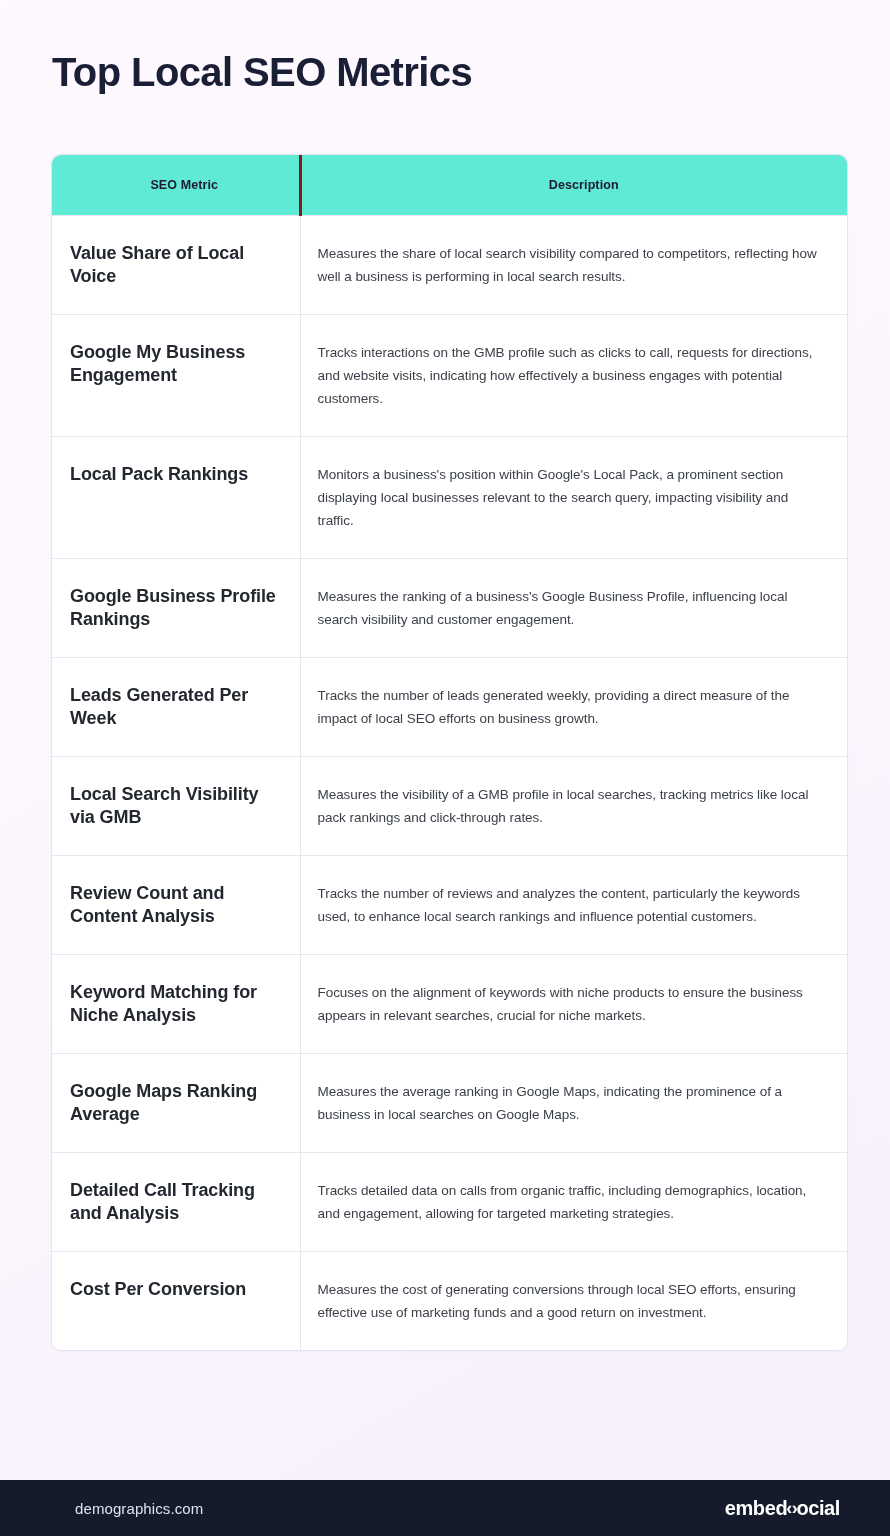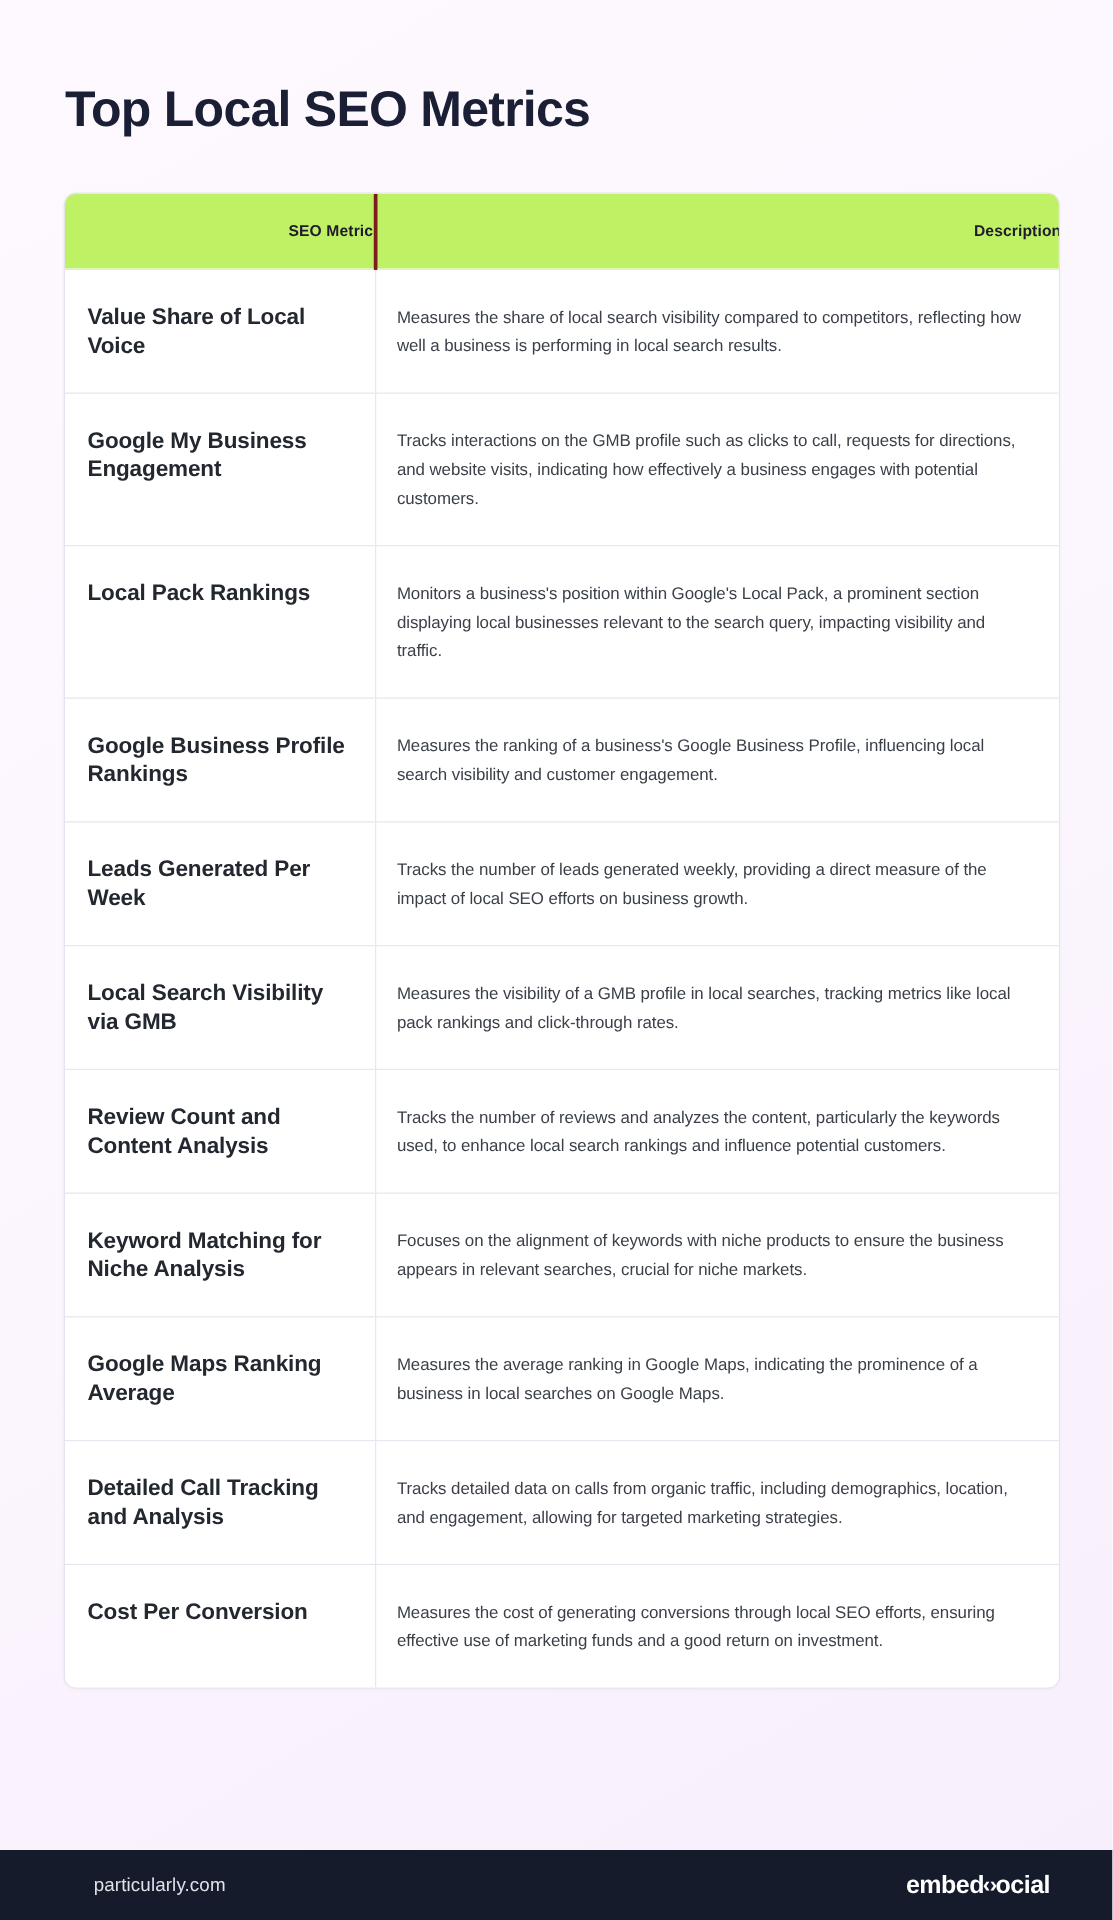--- a/index.html
+++ b/index.html
@@ -28,21 +28,21 @@
   .content-area {
     flex: 1 1 auto;
     padding: 0;
     position: relative;
   }
 
   
   .page-title {
     position: absolute;
     left: 52px;
-    top: 62px;
+    top: 46px;
     font-size: 40px;
     line-height: 52px;
     font-weight: bold;
     letter-spacing: -0.6px;
     color: #1a1f36;
   }
 
   
   .table-wrap {
     position: absolute;
@@ -59,25 +59,25 @@
   table.metrics {
     width: 100%;
     border-collapse: collapse;
     table-layout: fixed;
   }
 
   table.metrics col.c-metric { width: 248px; }
   table.metrics col.c-desc   { width: 549px; }
 
   thead th {
-    background: #bef264;
+    background: #5eead4;
     color: #201a2e;
     font-size: 12.5px;
     font-weight: bold;
-    text-align: right;
+    text-align: center;
     padding: 22px 0 22px 18px;
     letter-spacing: 0.1px;
     vertical-align: middle;
     height: 60px;
   }
 
   thead th.th-desc {
     padding-left: 17px;
     border-left: 3px solid #7f1d1d;
   }
@@ -211,21 +211,21 @@
               <td class="cell-metric">Cost Per Conversion</td>
               <td class="cell-desc">Measures the cost of generating conversions through local SEO efforts, ensuring effective use of marketing funds and a good return on investment.</td>
             </tr>
           </tbody>
       </table>
     </div>
 
   </div>
 
   <div class="footer">
-    <span class="footer-url">particularly.com</span>
+    <span class="footer-url">demographics.com</span>
     <span class="brand-logo">
       <span>embed</span>
         <span class="brand-mark">‹›</span>
         <span>ocial</span>
     </span>
   </div>
 
 </div>
 
 </body></html>

